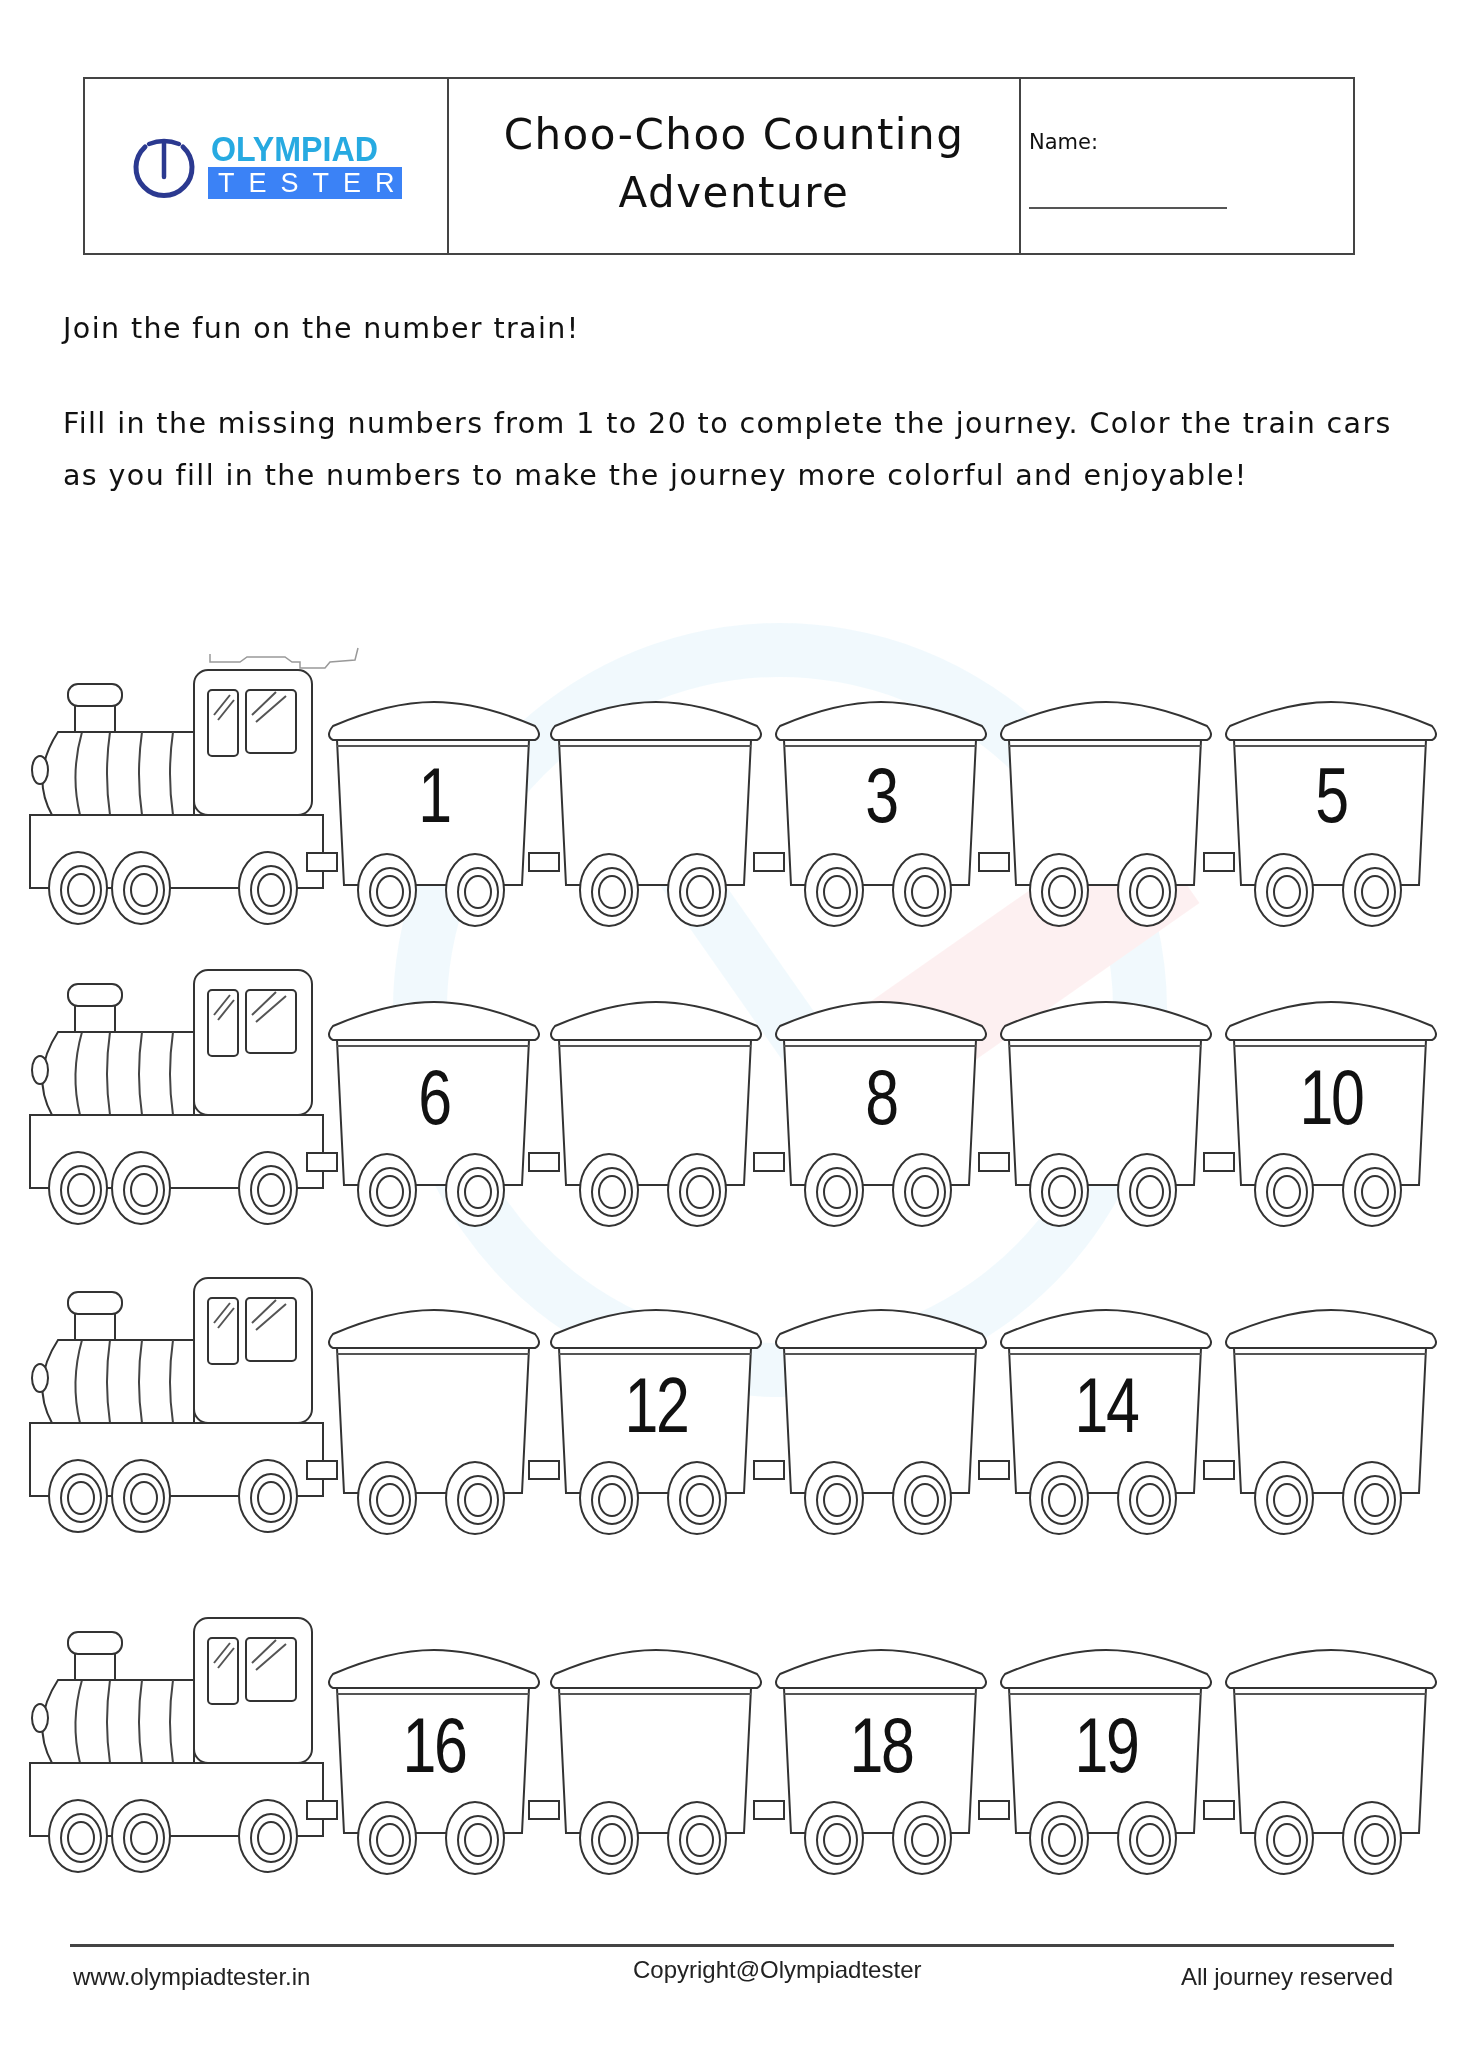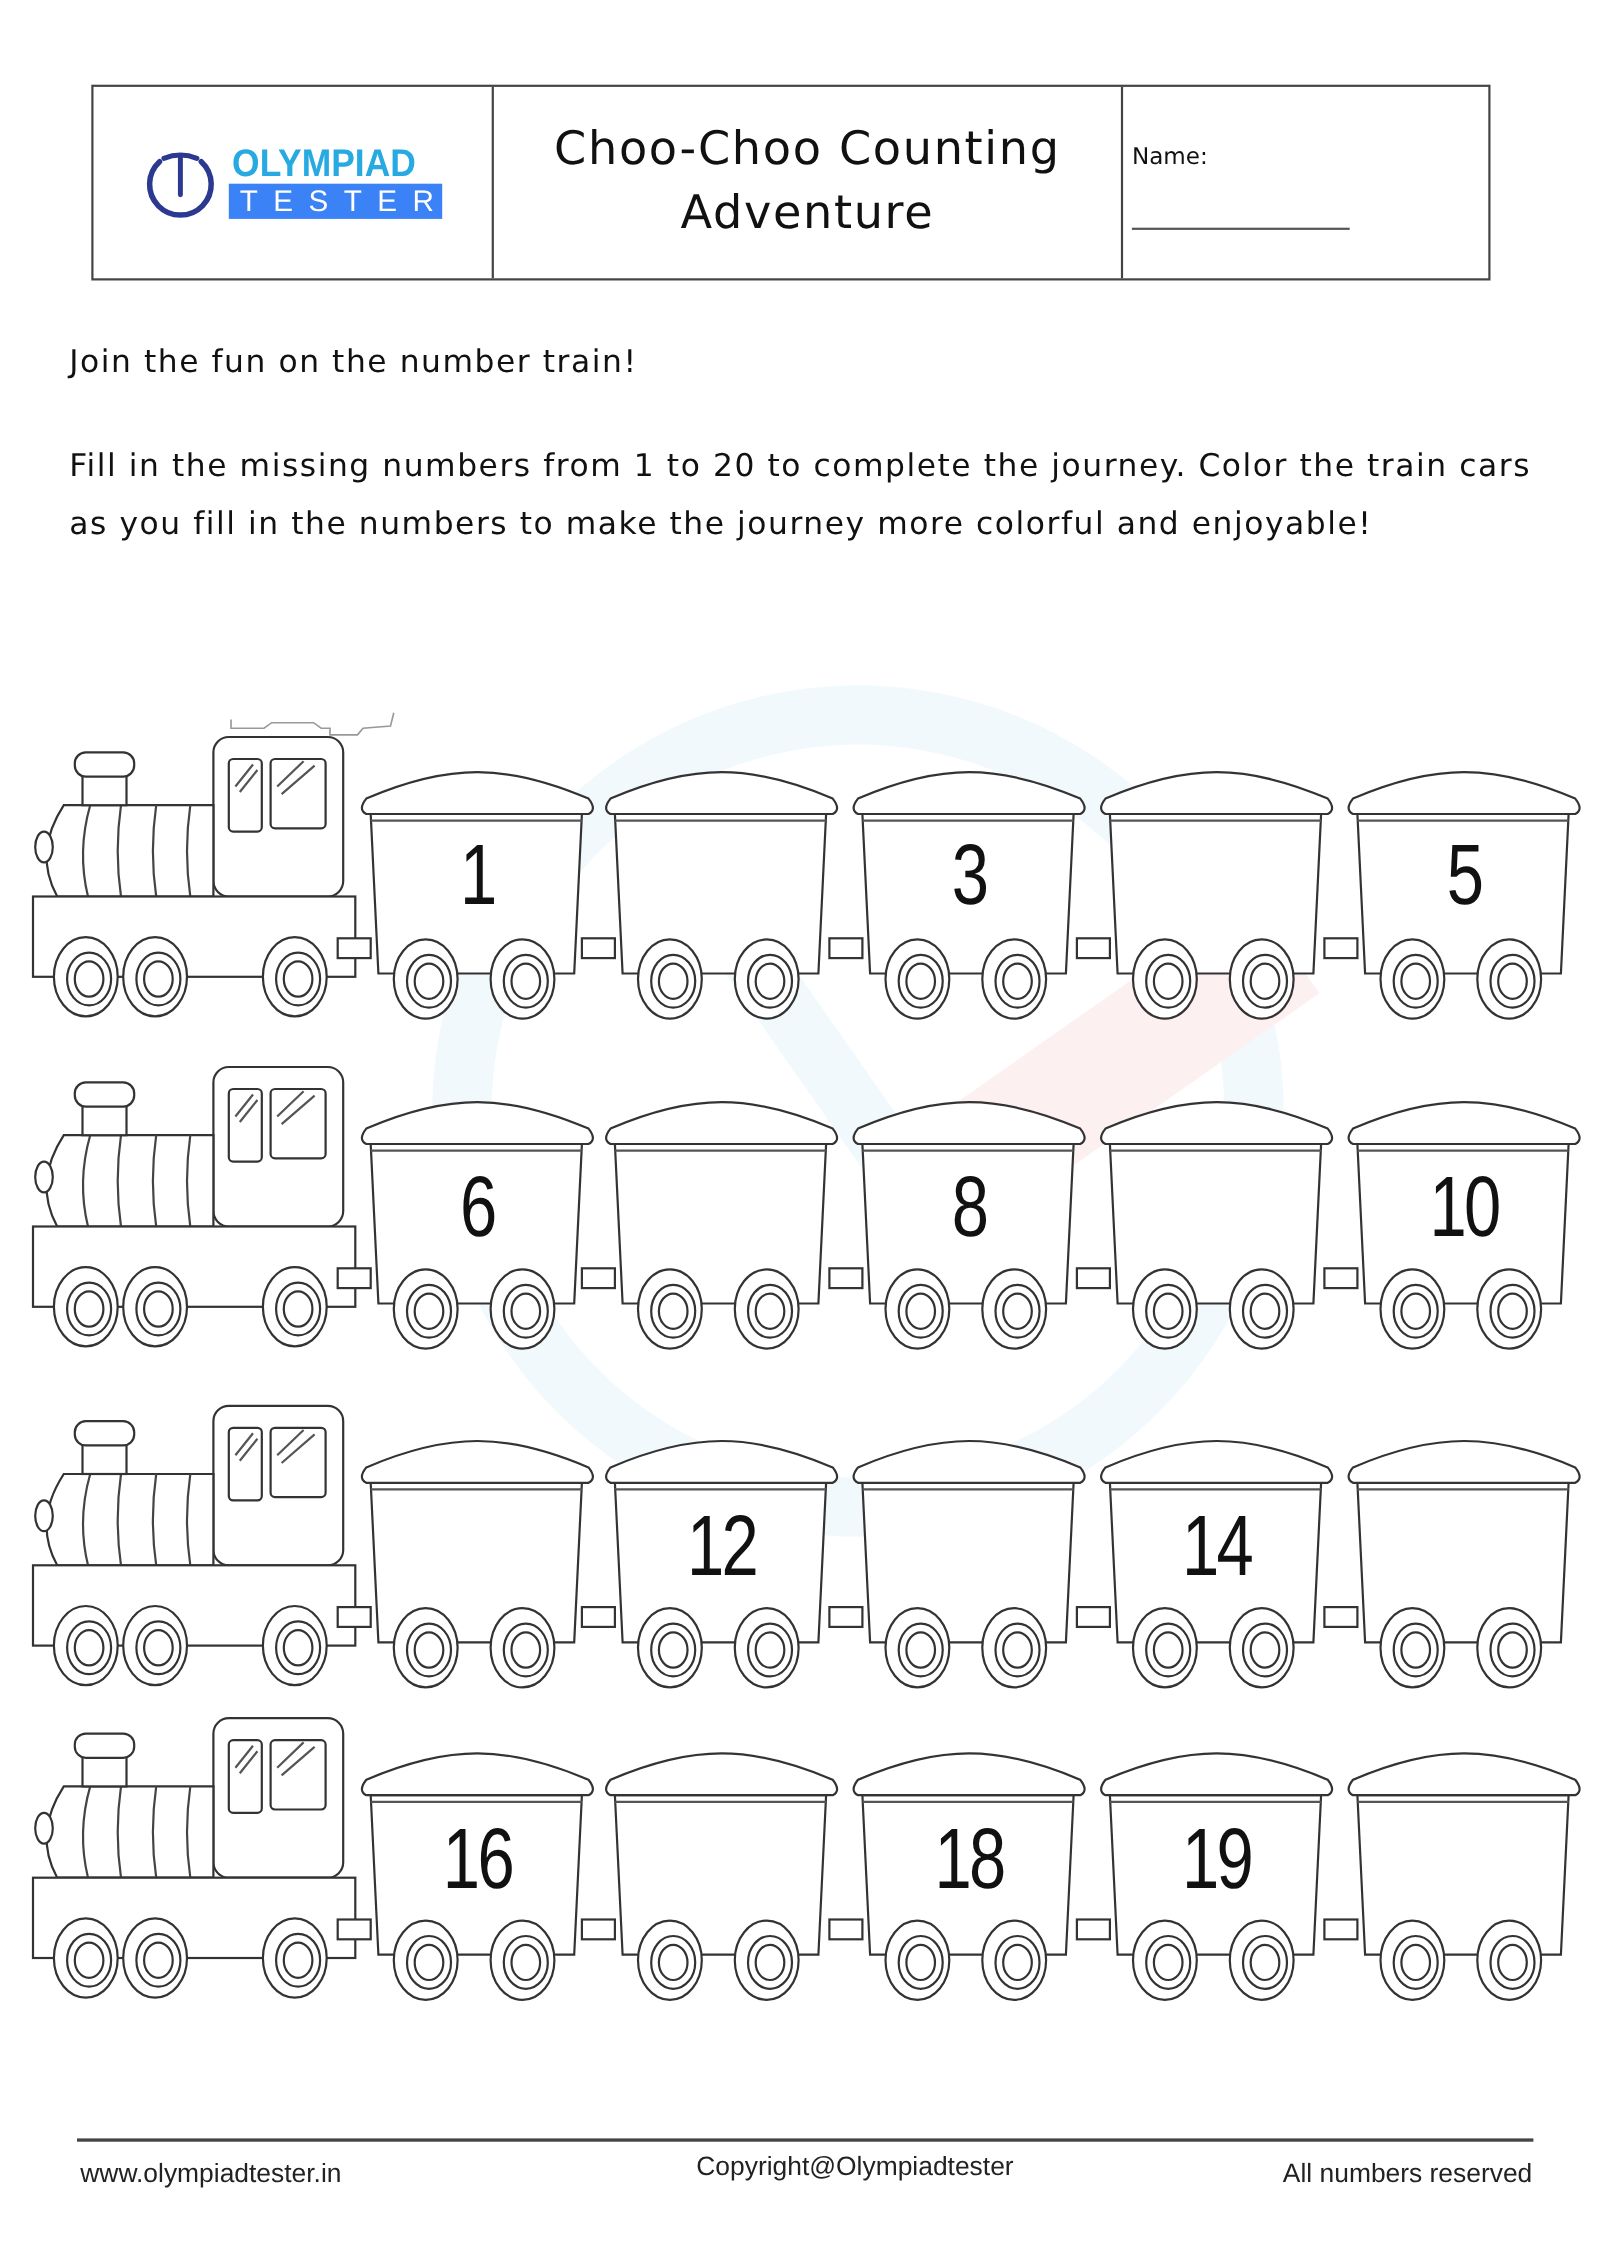--- a/index.html
+++ b/index.html
@@ -428,21 +428,21 @@
       <ellipse cx="1375" cy="252" rx="13" ry="16" stroke="#333" stroke-width="2" fill="#fff"></ellipse>
     </g>
     </g>
       </svg>
       <div class="car-number" style="left: 374px; top: 112px;"></div>
       <div class="car-number" style="left: 596px; top: 112px;">12</div>
       <div class="car-number" style="left: 821px; top: 112px;"></div>
       <div class="car-number" style="left: 1046px; top: 112px;">14</div>
       <div class="car-number" style="left: 1271px; top: 112px;"></div>
     </div>
-    <div class="train-row" style="top: 1532px;">
+    <div class="train-row" style="top: 1588px;">
       <svg width="1461" height="290" viewBox="0 0 1461 290">
 
       <g>
         <rect x="194" y="30" width="118" height="145" rx="14" stroke="#333" stroke-width="2" fill="#fff"></rect>
         <rect x="208" y="50" width="30" height="66" rx="4" stroke="#333" stroke-width="2" fill="#fff"></rect>
         <rect x="246" y="50" width="50" height="63" rx="4" stroke="#333" stroke-width="2" fill="#fff"></rect>
         <path d="M214 75 L230 55 M218 80 L234 60" stroke="#555" stroke-width="2"></path>
         <path d="M252 75 L276 52 M256 82 L286 56" stroke="#555" stroke-width="2"></path>
         <path d="M58 92 L194 92 L194 175 L52 175 Q30 135 58 92 Z" stroke="#333" stroke-width="2" fill="#fff"></path>
         <ellipse cx="40" cy="130" rx="8" ry="14" stroke="#333" stroke-width="2" fill="#fff"></ellipse>
@@ -556,13 +556,13 @@
       <div class="car-number" style="left: 596px; top: 112px;"></div>
       <div class="car-number" style="left: 821px; top: 112px;">18</div>
       <div class="car-number" style="left: 1046px; top: 112px;">19</div>
       <div class="car-number" style="left: 1271px; top: 112px;"></div>
     </div>
   </div>
 
 <div class="footer-line"></div>
 <div class="footer-text f-left">www.olympiadtester.in</div>
 <div class="footer-text f-center">Copyright@Olympiadtester</div>
-<div class="footer-text f-right">All numbers reserved</div>
+<div class="footer-text f-right">All journey reserved</div>
 
 </body></html>

